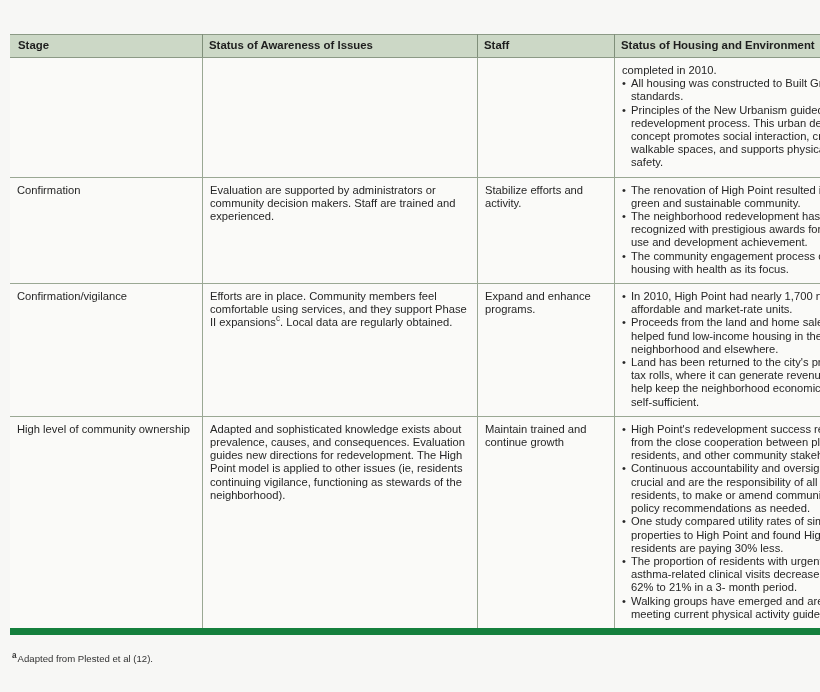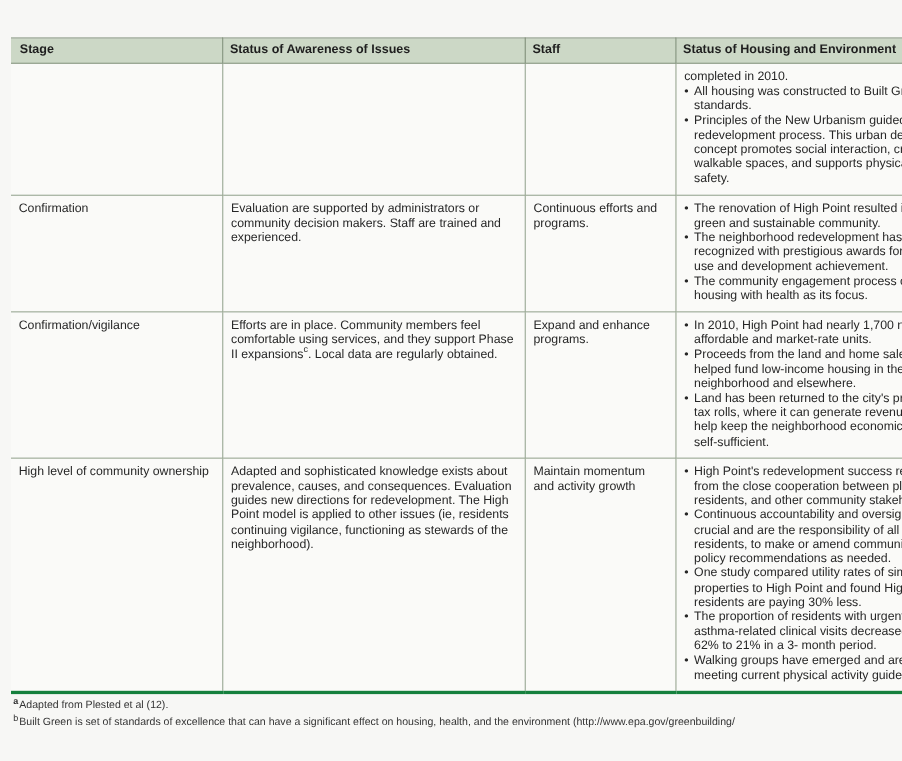--- a/index.html
+++ b/index.html
@@ -52,21 +52,21 @@
     border-bottom: 1px solid #9aa894;
     padding: 6px 7px 7px 7px;
     vertical-align: top;
     line-height: 13.2px;
     font-size: 11.2px;
     color: #262626;
     background: #fafaf8;
   }
   table.stage-table tbody td:last-child { border-right: none; }
   table.stage-table tbody tr.row-first td { border-bottom: 1px solid #9aa894; }
-  table.stage-table tbody tr:last-child td { border-bottom: 3px solid #15803d; margin-top: 44px; }
+  table.stage-table tbody tr:last-child td { border-bottom: 7px solid #15803d; margin-top: 44px; }
 
   td.col-stage { padding-left: 8px; }
 
   .bullets { margin: 0; padding: 0; list-style: none; }
   .bullets li {
     position: relative;
     padding-left: 9px;
     margin: 0 0 0 0;
   }
   .bullets li::before {
@@ -78,21 +78,21 @@
   .plain-lead { margin: 0 0 0 0; }
   p.cell-para { margin: 0; }
 
   sup.fn {
     font-size: 8.2px;
     vertical-align: super;
     line-height: 0;
   }
 
   .footnotes {
-    margin-top: 3px;
+    margin-top: 16px;
     padding-left: 2px;
     font-size: 9.6px;
     line-height: 15px;
     color: #333;
   }
   .footnotes .fn-line { white-space: nowrap; }
   .footnotes .fn-mark {
     font-size: 8.2px;
     vertical-align: super;
     line-height: 0;
@@ -128,21 +128,21 @@
               <li>All housing was constructed to Built Green standards.</li>
               <li>Principles of the New Urbanism guided the redevelopment process. This urban design concept promotes social interaction, creates walkable spaces, and supports physical safety.</li>
             </ul>
           </td>
         </tr>
         <tr>
           <td class="col-stage">Confirmation</td>
           <td>
             <p class="cell-para">Evaluation are supported by administrators or community decision makers. Staff are trained and experienced.</p>
           </td>
-          <td>Continuous efforts and programs.</td>
+          <td>Stabilize efforts and activity.</td>
           <td>
             <ul class="bullets">
               <li>The renovation of High Point resulted in a green and sustainable community.</li>
               <li>The neighborhood redevelopment has been recognized with prestigious awards for land use and development achievement.</li>
               <li>The community engagement process created housing with health as its focus.</li>
             </ul>
           </td>
         </tr>
         <tr>
           <td class="col-stage">Confirmation/vigilance</td>
@@ -156,32 +156,31 @@
               <li>Proceeds from the land and home sales have helped fund low-income housing in the neighborhood and elsewhere.</li>
               <li>Land has been returned to the city's property tax rolls, where it can generate revenues to help keep the neighborhood economically self-sufficient.</li>
             </ul>
           </td>
         </tr>
         <tr>
           <td class="col-stage">High level of community ownership</td>
           <td>
             <p class="cell-para">Adapted and sophisticated knowledge exists about prevalence, causes, and consequences. Evaluation guides new directions for redevelopment. The High Point model is applied to other issues (ie, residents continuing vigilance, functioning as stewards of the neighborhood).</p>
           </td>
-          <td>Maintain momentum and activity growth</td>
+          <td>Maintain trained and continue growth</td>
           <td>
             <ul class="bullets">
               <li>High Point's redevelopment success resulted from the close cooperation between planners, residents, and other community stakeholders.</li>
               <li>Continuous accountability and oversight are crucial and are the responsibility of all residents, to make or amend community policy recommendations as needed.</li>
               <li>One study compared utility rates of similar properties to High Point and found High Point residents are paying 30% less.</li>
               <li>The proportion of residents with urgent asthma-related clinical visits decreased from 62% to 21% in a 3- month period.</li>
               <li>Walking groups have emerged and are meeting current physical activity guidelines.</li>
             </ul>
           </td>
         </tr>
       </tbody>
   </table>
 
   <div class="footnotes" id="footnotes">
       <div class="fn-line"><span class="fn-mark">a</span><span>Adapted from Plested et al (12).</span></div>
-      <div class="fn-line"><span class="fn-mark light">b</span><span>Built Green is set of standards of excellence that can have a significant effect on housing, health, and the environment (http://www.epa.gov/greenbuilding/</span></div>
     </div>
 
 </div>
 
 </body></html>

